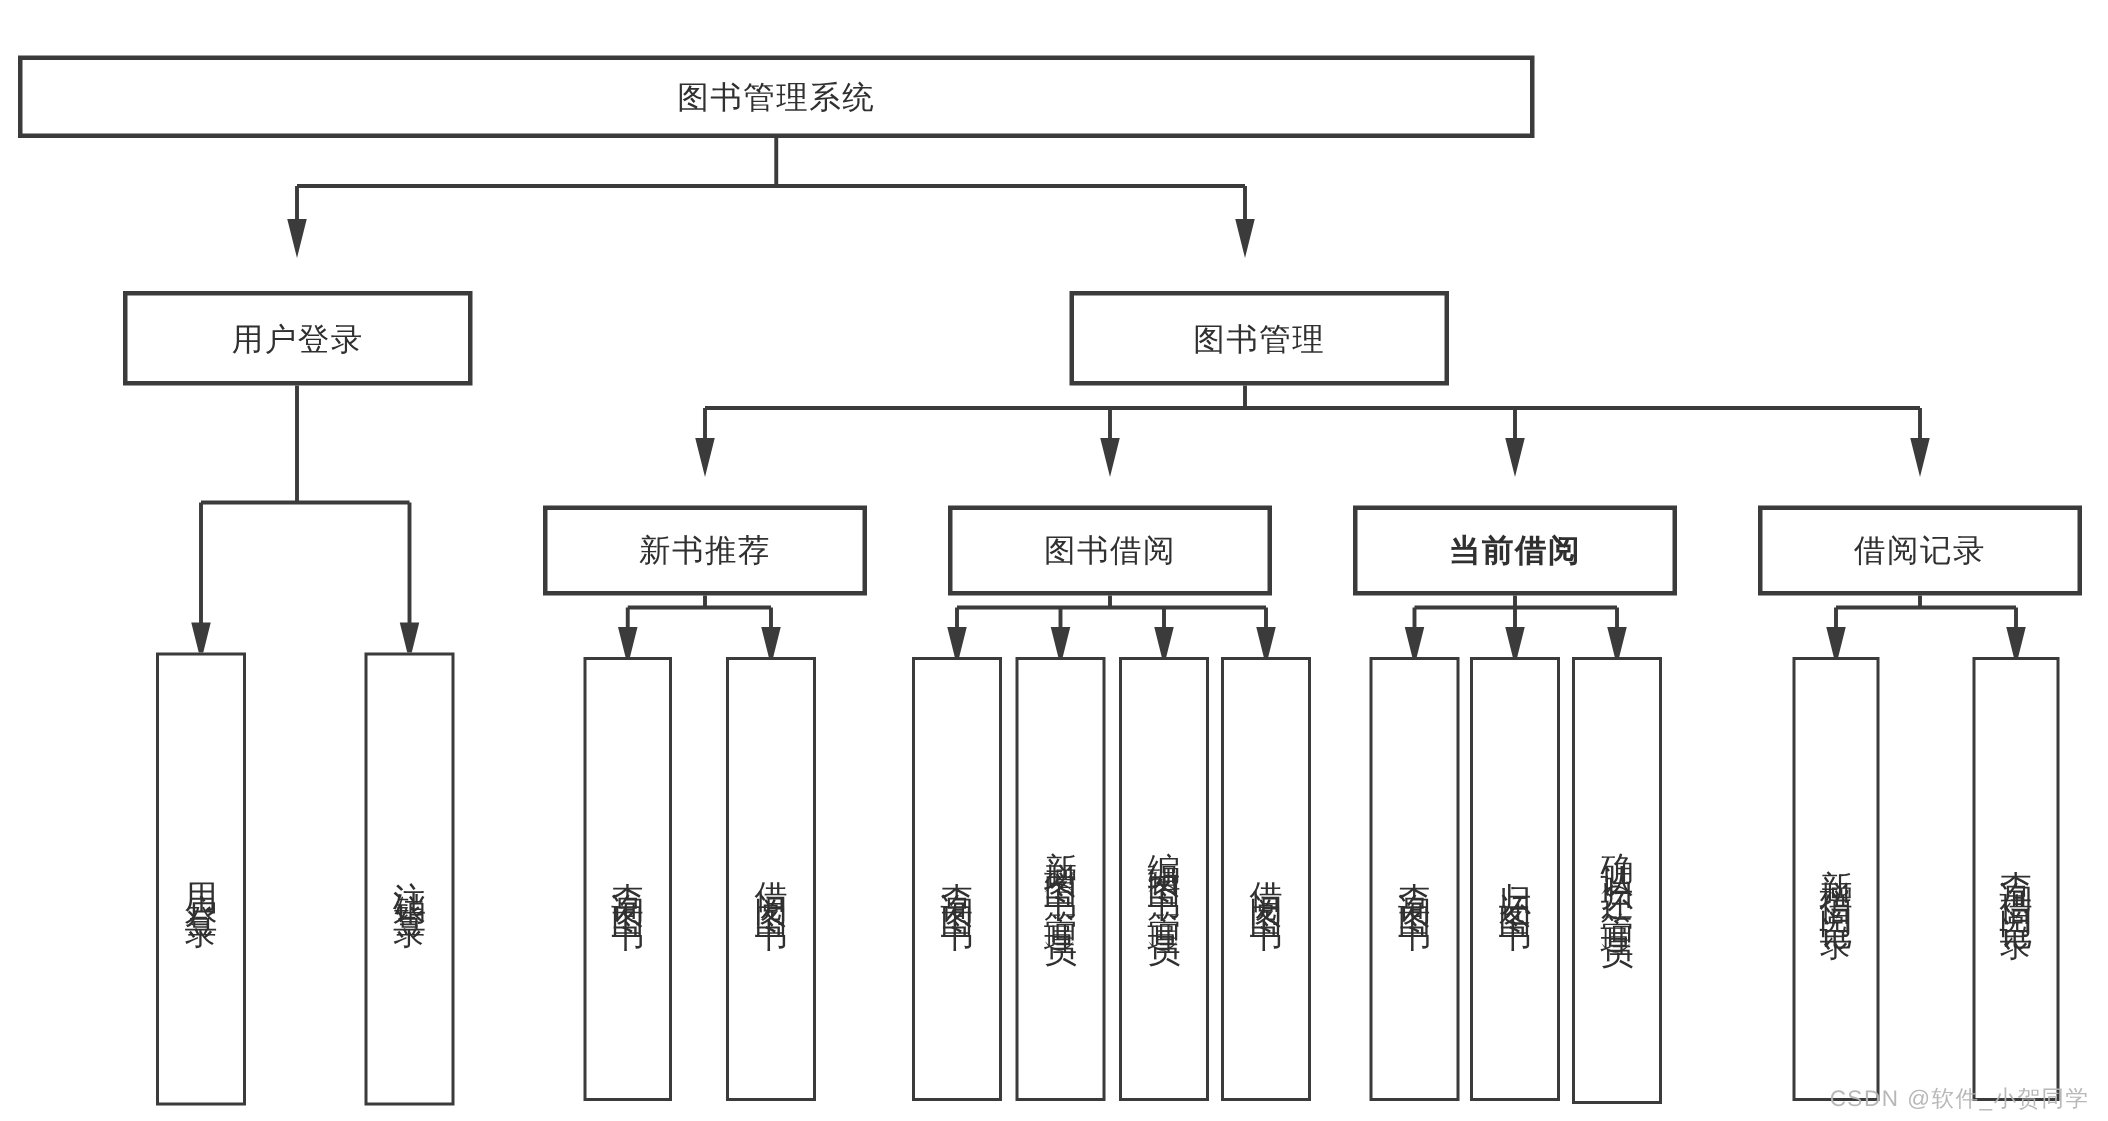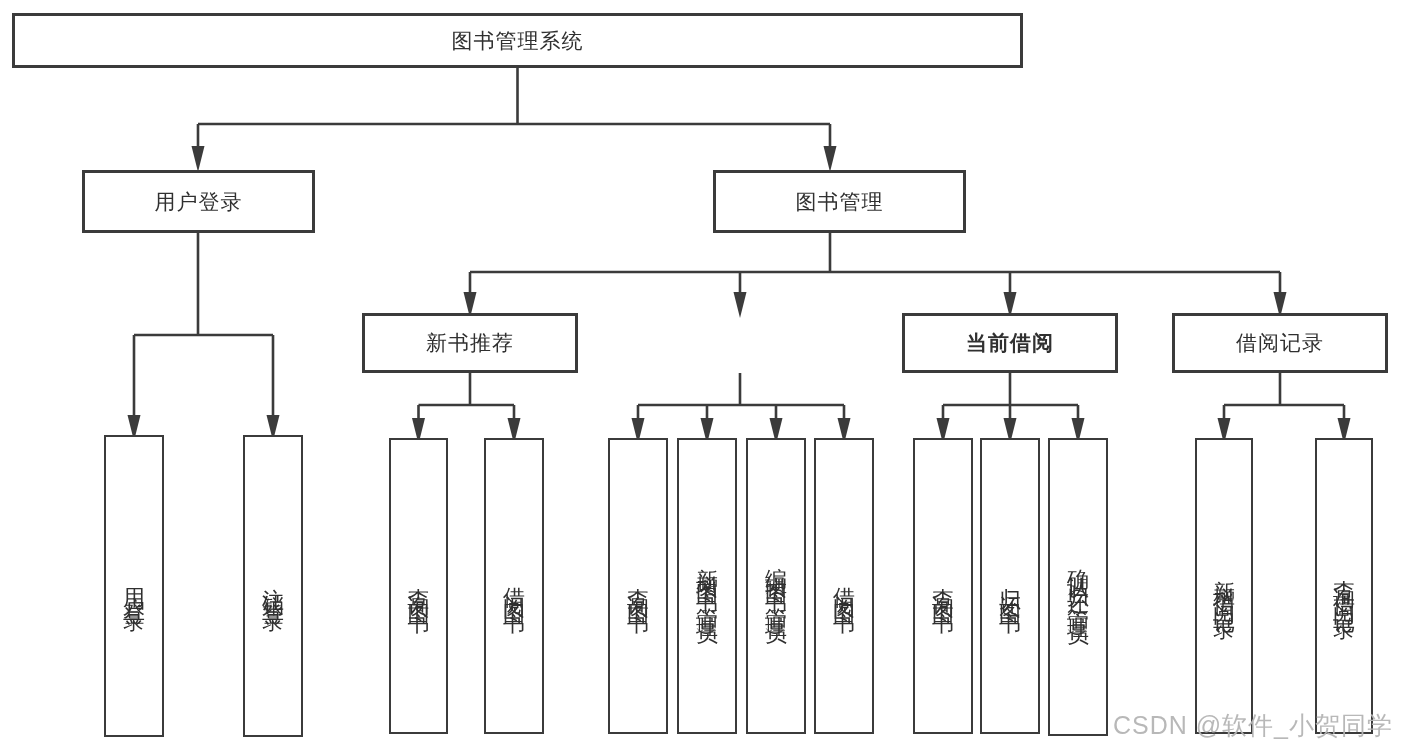--- a/index.html
+++ b/index.html
@@ -22,37 +22,37 @@
   .node{
     position:absolute;
     box-sizing:border-box;
     border:3px solid var(--line);
     background:#fff;
     display:flex;
     align-items:center;
     justify-content:center;
     color:var(--text);
   }
-  .node.h{font-size:21px;letter-spacing:1px;}
+  .node.h{font-size:21px;letter-spacing:1px;margin-top:24px;}
   .node.leaf{
     border-width:2.5px;
   }
   .vtext{
     writing-mode:vertical-rl;
     font-size:22px;
     letter-spacing:8px;
     line-height:1;
     color:var(--text);
     white-space:nowrap;
   }
   .watermark{
     position:absolute;
     right:12px;
     bottom:5px;
-    font-size:25px;
+    font-size:15px;
     letter-spacing:1px;
     color:var(--watermark);
     opacity:.95;
     pointer-events:none;
   }
 </style>
 </head>
 <body>
 
 <div class="canvas">
@@ -100,20 +100,23 @@
   <div class="node h" style="left:82px;top:170px;width:233px;height:63px;">
     <span>用户登录</span>
   </div>
   <div class="node h" style="left:713px;top:170px;width:253px;height:63px;">
     <span>图书管理</span>
   </div>
 
   <div class="node h" style="left:362px;top:313px;width:216px;height:60px;">
     <span>新书推荐</span>
   </div>
+  <div class="node h" style="left:632px;top:313px;width:216px;height:60px;">
+    <span>图书借阅</span>
+  </div>
   <div class="node h" style="left:902px;top:313px;width:216px;height:60px;font-weight:bold;">
     <span>当前借阅</span>
   </div>
   <div class="node h" style="left:1172px;top:313px;width:216px;height:60px;">
     <span>借阅记录</span>
   </div>
 
   <div class="node leaf" style="left:104px;top:435px;width:60px;height:302px;">
     <span class="vtext">用户登录</span>
   </div>

